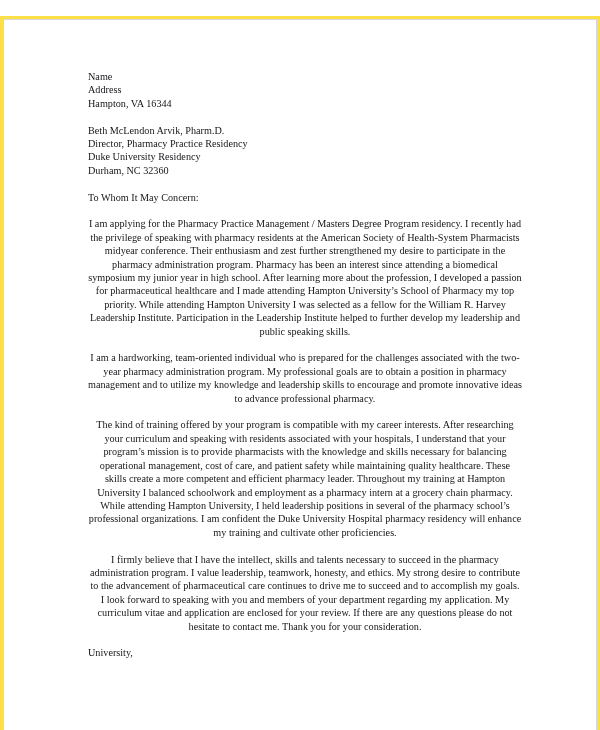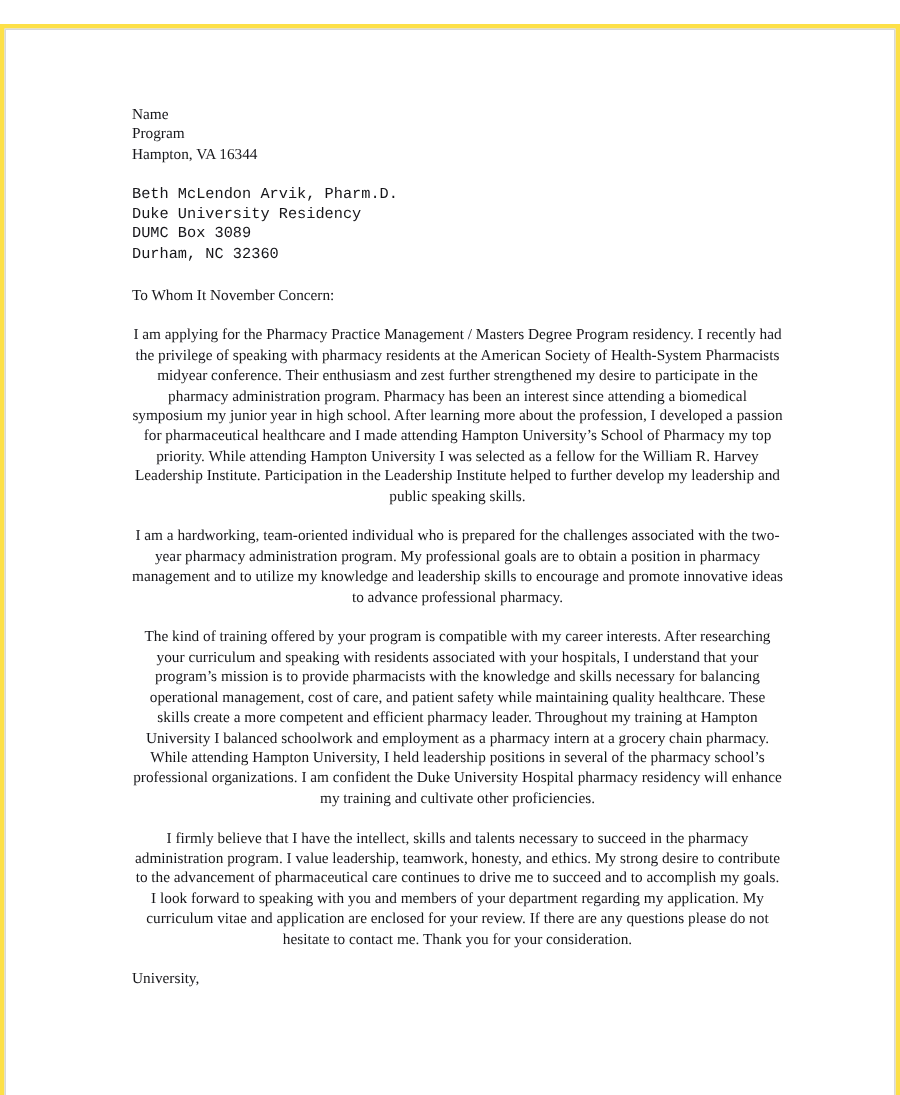--- a/index.html
+++ b/index.html
@@ -46,21 +46,20 @@
     margin: 0 0 13.4px 0;
   }
 
   .addr-line {
     display: block;
     white-space: pre;
   }
 
   .recipient-block {
     margin: 0 0 13.4px 0;
-    font-family: Liberation Mono, monospace;
   }
 
   .salutation {
     margin: 0 0 13.4px 0;
     display: block;
   }
 
   .para {
     margin: 0 0 13.4px 0;
     text-align: center;
@@ -74,32 +73,32 @@
 </head>
 <body>
 
 <div class="page-frame">
   <div class="page-sheet">
 
     <div class="letter-body">
 
       <div class="addr-block">
         <span class="addr-line">Name</span>
-        <span class="addr-line">Program</span>
+        <span class="addr-line">Address</span>
         <span class="addr-line">Hampton, VA 16344</span>
       </div>
 
       <div class="recipient-block">
         <span class="addr-line">Beth McLendon Arvik, Pharm.D.</span>
+        <span class="addr-line">Director, Pharmacy Practice Residency</span>
         <span class="addr-line">Duke University Residency</span>
-        <span class="addr-line">DUMC Box 3089</span>
         <span class="addr-line">Durham, NC 32360</span>
       </div>
 
-      <span class="salutation">To Whom It November Concern:</span>
+      <span class="salutation">To Whom It May Concern:</span>
 
       <p class="para">I am applying for the Pharmacy Practice Management / Masters Degree Program residency.  I recently had the privilege of speaking with pharmacy residents at the American Society of Health-System Pharmacists midyear conference.  Their enthusiasm and zest further strengthened my desire to participate in the pharmacy administration program.  Pharmacy has been an interest since attending a biomedical symposium my junior year in high school.  After learning more about the profession, I developed a passion for pharmaceutical healthcare and I made attending Hampton University’s School of Pharmacy my top priority.  While attending Hampton University I was selected as a fellow for the William R. Harvey Leadership Institute.  Participation in the Leadership Institute helped to further develop my leadership and public speaking skills.</p>
       <p class="para">I am a hardworking, team-oriented individual who is prepared for the challenges associated with the two-year pharmacy administration program.  My professional goals are to obtain a position in pharmacy management and to utilize my knowledge and leadership skills to encourage and promote innovative ideas to advance professional pharmacy.</p>
       <p class="para">The kind of training offered by your program is compatible with my career interests.  After researching your curriculum and speaking with residents associated with your hospitals, I understand that your program’s mission is to provide pharmacists with the knowledge and skills necessary for balancing operational management, cost of care, and patient safety while maintaining quality healthcare.  These skills create a more competent and efficient pharmacy leader.  Throughout my training at Hampton University I balanced schoolwork and employment as a pharmacy intern at a grocery chain pharmacy.  While attending Hampton University, I held leadership positions in several of the pharmacy school’s professional organizations. I am confident the Duke University Hospital pharmacy residency will enhance my training and cultivate other proficiencies.</p>
       <p class="para">I firmly believe that I have the intellect, skills and talents necessary to succeed in the pharmacy administration program.  I value leadership, teamwork, honesty, and ethics.  My strong desire to contribute to the advancement of pharmaceutical care continues to drive me to succeed and to accomplish my goals.  I look forward to speaking with you and members of your department regarding my application.  My curriculum vitae and application are enclosed for your review. If there are any questions please do not hesitate to contact me.  Thank you for your consideration.</p>
 
       <span class="closing">University,</span>
 
     </div>
 

